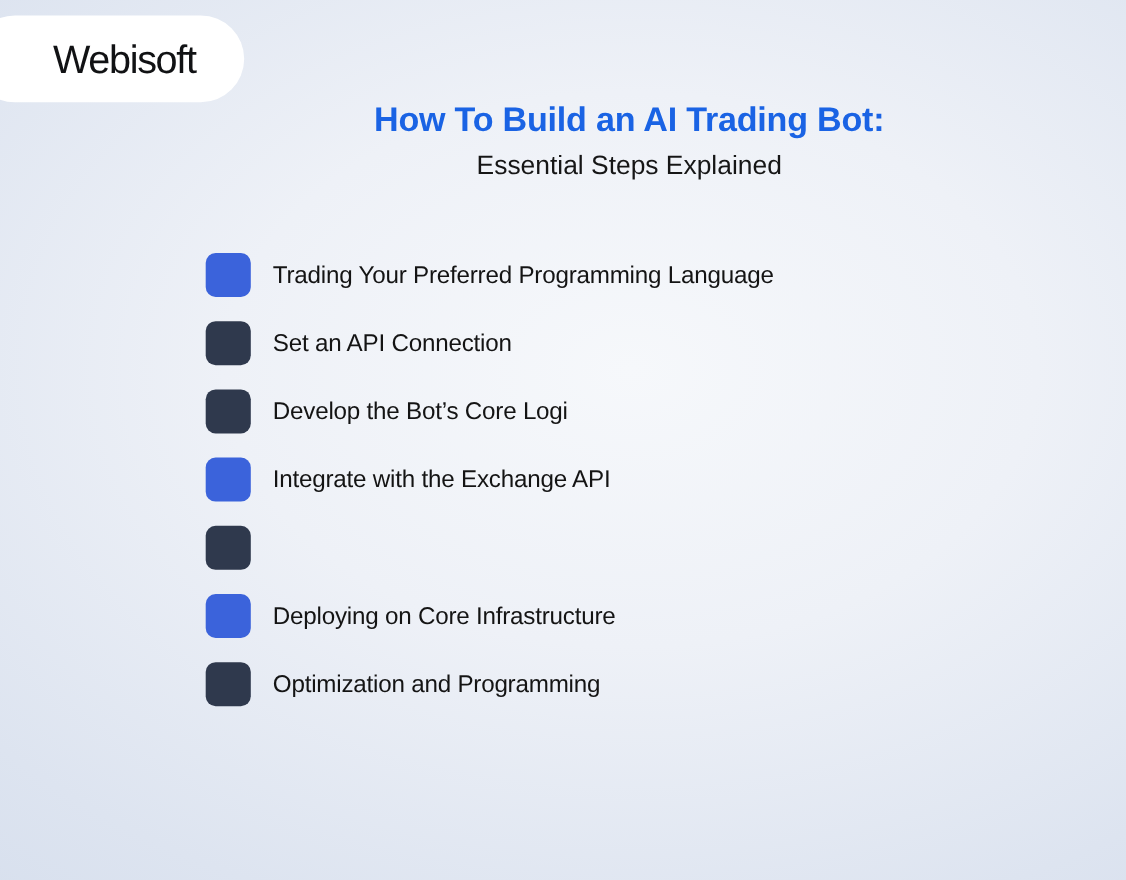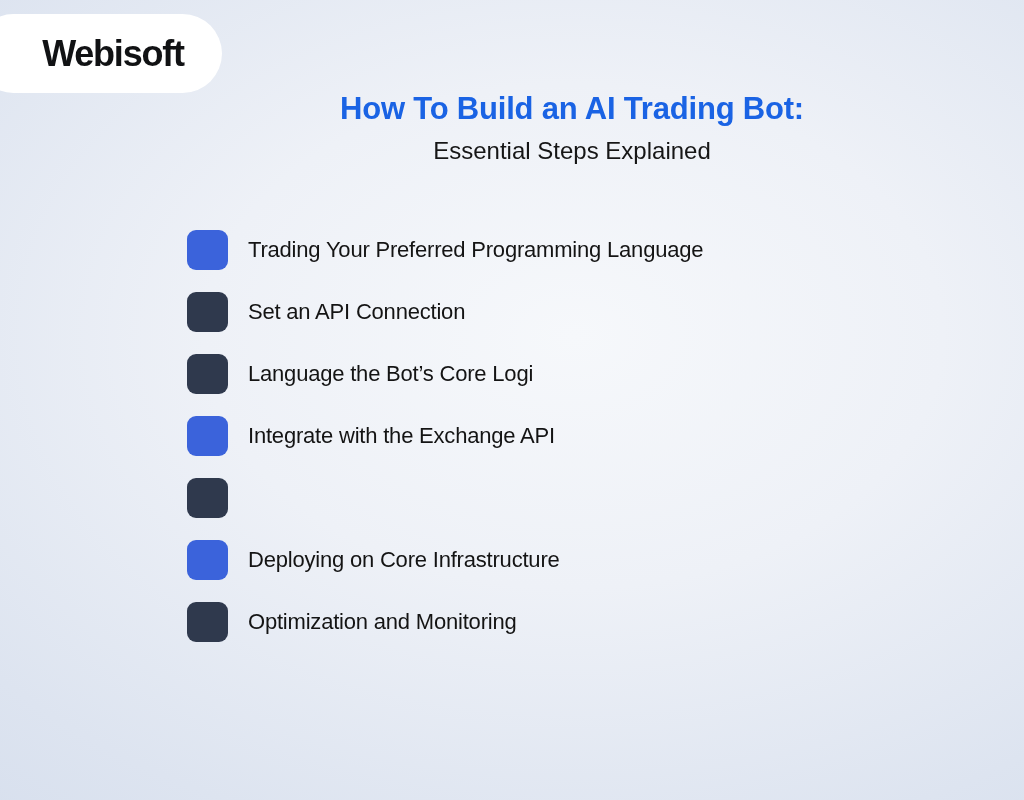--- a/index.html
+++ b/index.html
@@ -26,21 +26,21 @@
     height: 79px;
     background: #ffffff;
     border-radius: 40px;
     display: flex;
     align-items: center;
     justify-content: center;
     padding-left: 30px;
   }
   .logo-text {
     font-size: 36px;
-    font-weight: bold;
+    font-weight: normal;
     letter-spacing: -1.2px;
     color: #111214;
   }
 
   
   .title-block {
     position: absolute;
     left: 120px;
     top: 86px;
     width: 904px;
@@ -104,32 +104,32 @@
       <div class="step">
         <span class="marker blue" style="background: rgb(59, 99, 219);"></span>
         <span class="step-label">Trading Your Preferred Programming Language</span>
       </div>
       <div class="step">
         <span class="marker dark" style="background: rgb(47, 57, 77);"></span>
         <span class="step-label">Set an API Connection</span>
       </div>
       <div class="step">
         <span class="marker dark" style="background: rgb(47, 57, 77);"></span>
-        <span class="step-label">Language the Bot’s Core Logi</span>
+        <span class="step-label">Develop the Bot’s Core Logi</span>
       </div>
       <div class="step">
         <span class="marker blue" style="background: rgb(59, 99, 219);"></span>
         <span class="step-label">Integrate with the Exchange API</span>
       </div>
       <div class="step">
         <span class="marker dark" style="background: rgb(47, 57, 77);"></span>
       </div>
       <div class="step">
         <span class="marker blue" style="background: rgb(59, 99, 219);"></span>
         <span class="step-label">Deploying on Core Infrastructure</span>
       </div>
       <div class="step">
         <span class="marker dark" style="background: rgb(47, 57, 77);"></span>
-        <span class="step-label">Optimization and Monitoring</span>
+        <span class="step-label">Optimization and Programming</span>
       </div>
     </div>
 
 </div>
 
 </body></html>

